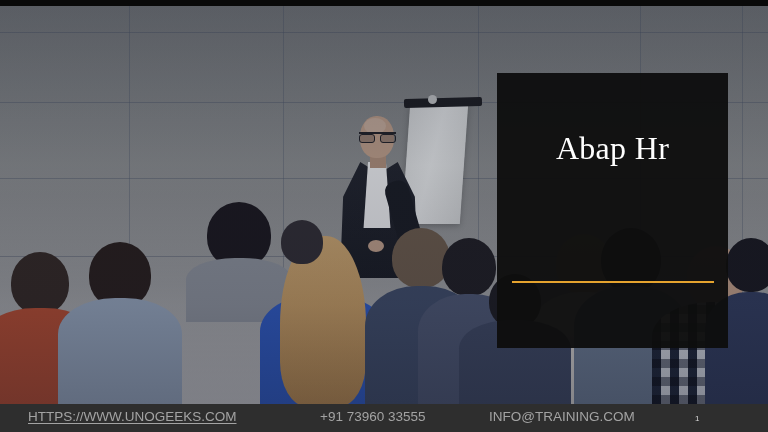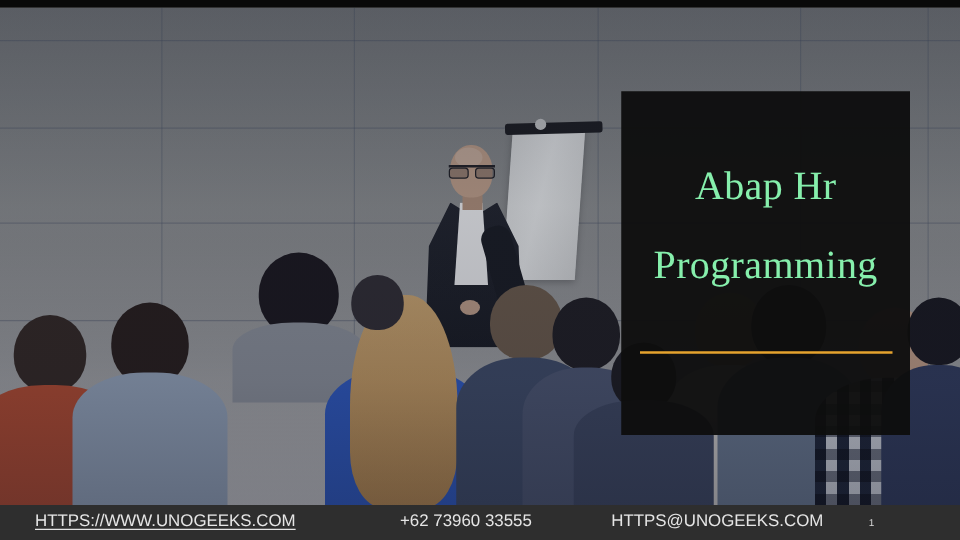--- a/index.html
+++ b/index.html
@@ -194,21 +194,21 @@
     padding: 0;
   }
   .title-block {
     position: absolute;
     left: 0; top: 44px;
     width: 231px;
     text-align: center;
   }
   .title-line {
     font-family: "Liberation Serif", serif;
-    color: #86efac;
+    color: #ffffff;
     font-size: 32px;
     line-height: 63px;
     letter-spacing: .3px;
     white-space: nowrap;
   }
   .divider {
     position: absolute;
     left: 15px; top: 208px;
     width: 202px; height: 2px;
     background: #e5a32e;
@@ -246,21 +246,21 @@
   .footer {
     position: absolute;
     left: 0; top: 404px;
     width: 768px; height: 28px;
     background: #2e2e2e;
     z-index: 40;
   }
   .footer-item {
     position: absolute;
     top: 5px;
-    color: #e5e5e5;
+    color: #a3a3a3;
     font-size: 13.5px;
     font-weight: normal;
     white-space: nowrap;
   }
   .f-url  { left: 28px; text-decoration: underline; text-underline-offset: 2px; }
   .f-phone{ left: 320px; }
   .f-mail { left: 489px; }
   .f-page {
     position: absolute;
     left: 695px; top: 10px;
@@ -374,28 +374,27 @@
       <div class="body" style="width:112px; height:84px; background:#3b4660;"></div>
     </div>
 
     <div class="photo-tint"></div>
   </div>
 
   <div class="title-card">
 
     <div class="title-block">
       <div class="title-line">Abap Hr</div>
-      <div class="title-line">Programming</div>
     </div>
 
     <div class="divider"></div>
 
 
   </div>
 
   <div class="footer">
     <div class="footer-item f-url">HTTPS://WWW.UNOGEEKS.COM</div>
-    <div class="footer-item f-phone">+62 73960 33555</div>
-    <div class="footer-item f-mail">HTTPS@UNOGEEKS.COM</div>
+    <div class="footer-item f-phone">+91 73960 33555</div>
+    <div class="footer-item f-mail">INFO@TRAINING.COM</div>
     <div class="f-page">1</div>
   </div>
 
 </div>
 
 </body></html>

